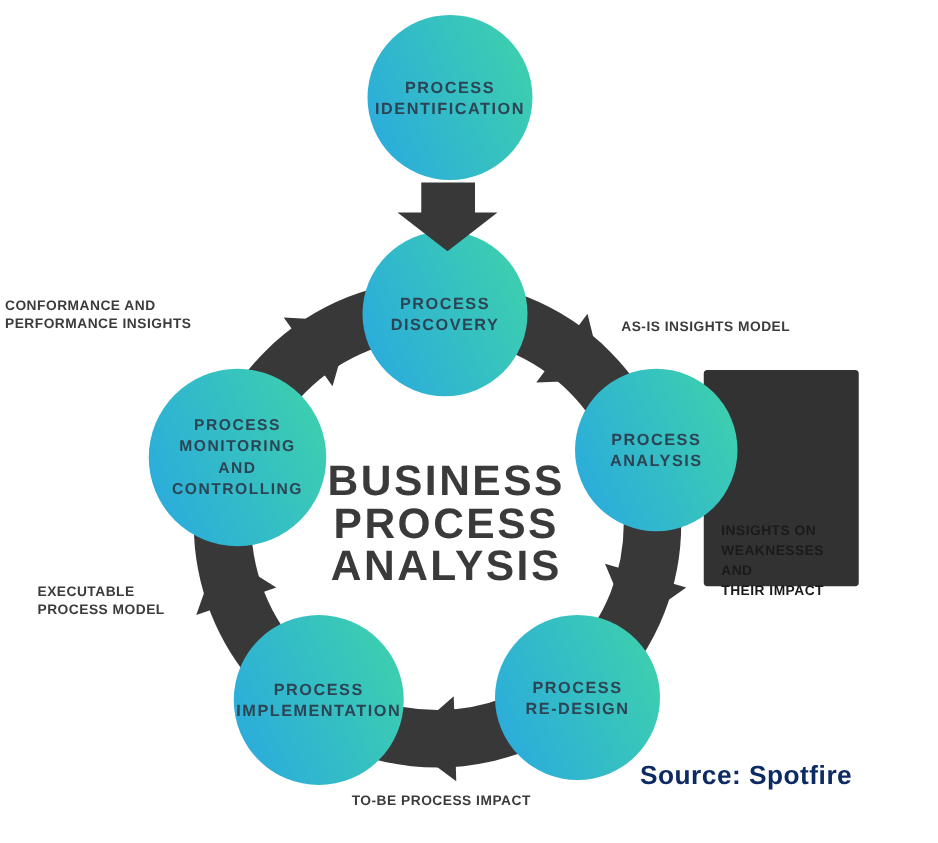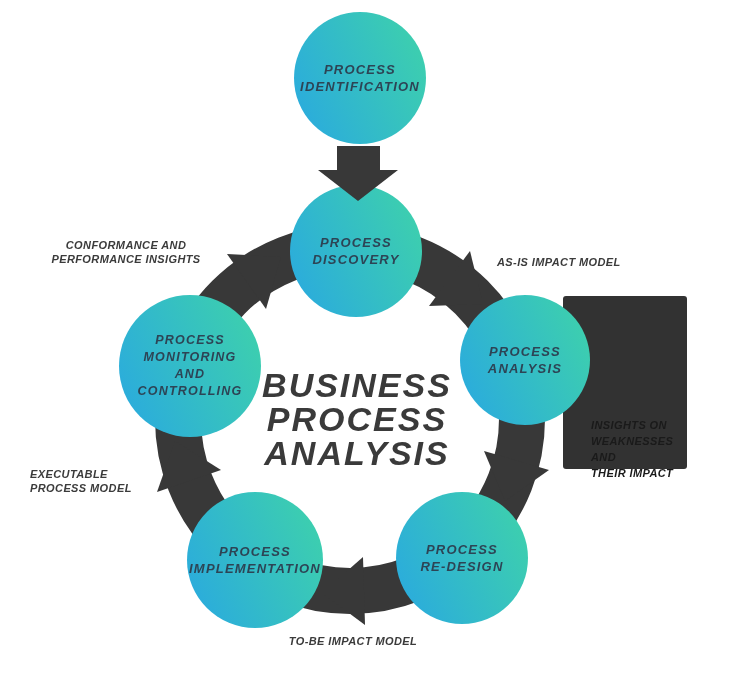--- a/index.html
+++ b/index.html
@@ -1,20 +1,19 @@
 <!DOCTYPE html>
 <html><head>
 <meta charset="utf-8">
 <style>
   html,body{margin:0;padding:0;background:#fff;}
   .canvas{
     position:relative;width:750px;height:674px;overflow:hidden;
     background:var(--background,#fff);
     font-family:"Liberation Sans",sans-serif;
-    font-style:italic;
   }
   .canvas svg{position:absolute;left:0;top:0;}.layer2{z-index:2}.layer4{z-index:4}
 
   
   .panel{
     position:absolute;left:563px;top:296px;width:124px;height:173px;
     background:var(--panel-bg,#323232);border-radius:3px;z-index:1;
   }
 
   
@@ -48,24 +47,24 @@
     color:var(--title-text,#3a3a3a);
   }
 
   
   .artifact{
     position:absolute;z-index:5;white-space:pre-line;
     font-weight:bold;font-size:11px;line-height:14px;letter-spacing:.4px;
     color:var(--label-text,#3b3b3b);
   }
   .a-asis{left:497px;top:255px;width:160px;}
-  .a-insights{left:591px;top:417px;width:110px;line-height:16px;color:var(--panel-text,#1a1a1a);}
+  .a-insights{left:577px;top:417px;width:110px;line-height:16px;color:var(--panel-text,#1a1a1a);}
   .a-tobe{left:253px;top:634px;width:200px;text-align:center;}
   .a-executable{left:30px;top:467px;width:126px;}
-  .a-conformance{left:33px;top:238px;width:186px;text-align:center;}
+  .a-conformance{left:4px;top:238px;width:186px;text-align:left;}
 
   .source{
     position:absolute;left:512px;top:609px;z-index:5;
     font-weight:bold;font-size:21px;letter-spacing:.4px;
     color:var(--source-text,#0d2a63);
   }
 </style>
 </head>
 <body>
 
@@ -111,23 +110,24 @@
 
   <svg class="layer4" width="750" height="674" viewBox="0 0 750 674">
     <polygon class="arrowfill" points="337,146 380,146 380,172 337,172"></polygon>
     <polygon class="arrowfill" points="318,170 398,170 358,201"></polygon>
   </svg>
 
   <div class="center-title">BUSINESS
 PROCESS
 ANALYSIS</div>
 
-  <div class="artifact a-asis">AS-IS IMPACT MODEL</div>
+  <div class="artifact a-asis">AS-IS INSIGHTS MODEL</div>
   <div class="artifact a-insights">INSIGHTS ON
 WEAKNESSES AND
 THEIR IMPACT</div>
-  <div class="artifact a-tobe">TO-BE IMPACT MODEL</div>
+  <div class="artifact a-tobe">TO-BE PROCESS IMPACT</div>
   <div class="artifact a-executable">EXECUTABLE
 PROCESS MODEL</div>
   <div class="artifact a-conformance">CONFORMANCE AND
 PERFORMANCE INSIGHTS</div>
 
+  <div class="source">Source: Spotfire</div>
 </div>
 
 </body></html>

